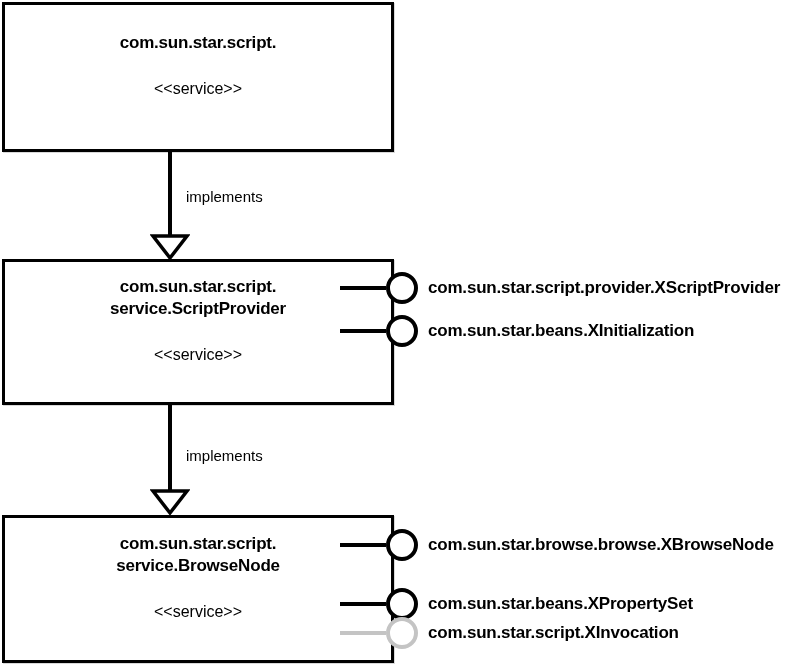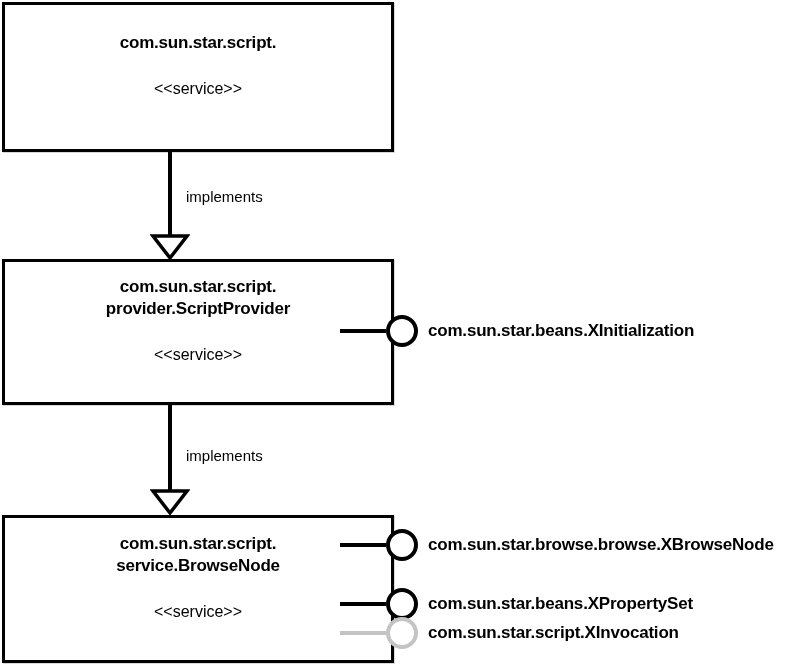--- a/index.html
+++ b/index.html
@@ -111,24 +111,29 @@
   </div>
 
   <div class="arrow-line arrow-line-1"></div>
   <svg class="arrow-head arrow-head-1" width="40" height="27">
     <polygon points="3,2 37,2 20,24" fill="#ffffff" stroke="#000000" stroke-width="3.5"></polygon>
   </svg>
   <div class="implements-label implements-1">implements</div>
 
   <div class="service-box box-2">
     <div class="box-title">com.sun.star.script.</div>
-    <div class="box-title">provider.ScriptProvider</div>
+    <div class="box-title">service.ScriptProvider</div>
     <div class="stereotype">&lt;&lt;service&gt;&gt;</div>
   </div>
 
+  <div class="iface-row row-1">
+    <div class="iface-stick"></div>
+    <div class="iface-circle"></div>
+    <div class="iface-label">com.sun.star.script.provider.XScriptProvider</div>
+  </div>
 
   <div class="iface-row row-2">
     <div class="iface-stick"></div>
     <div class="iface-circle"></div>
     <div class="iface-label">com.sun.star.beans.XInitialization</div>
   </div>
 
   <div class="arrow-line arrow-line-2"></div>
   <svg class="arrow-head arrow-head-2" width="40" height="27">
     <polygon points="3,2 37,2 20,24" fill="#ffffff" stroke="#000000" stroke-width="3.5"></polygon>

